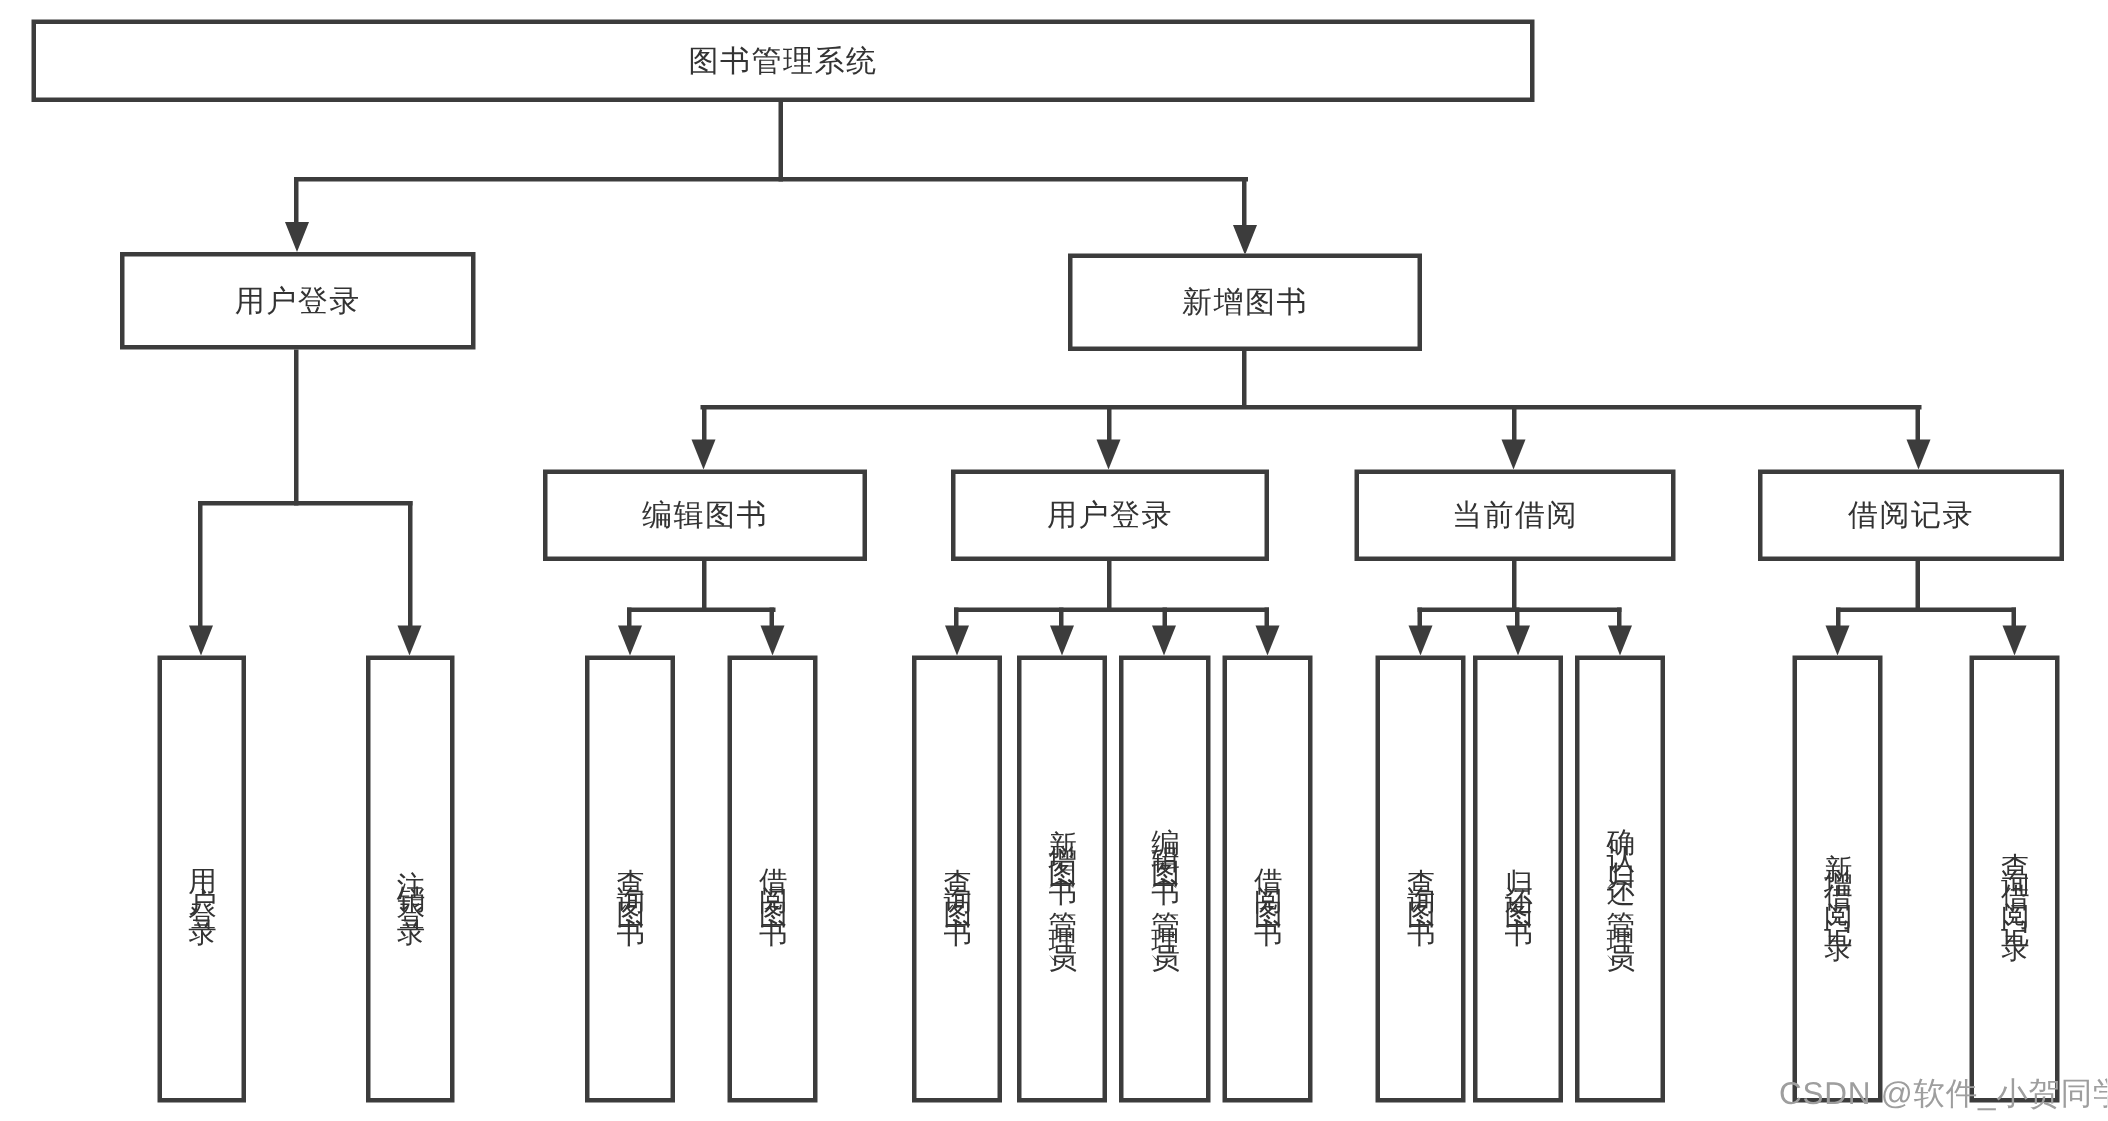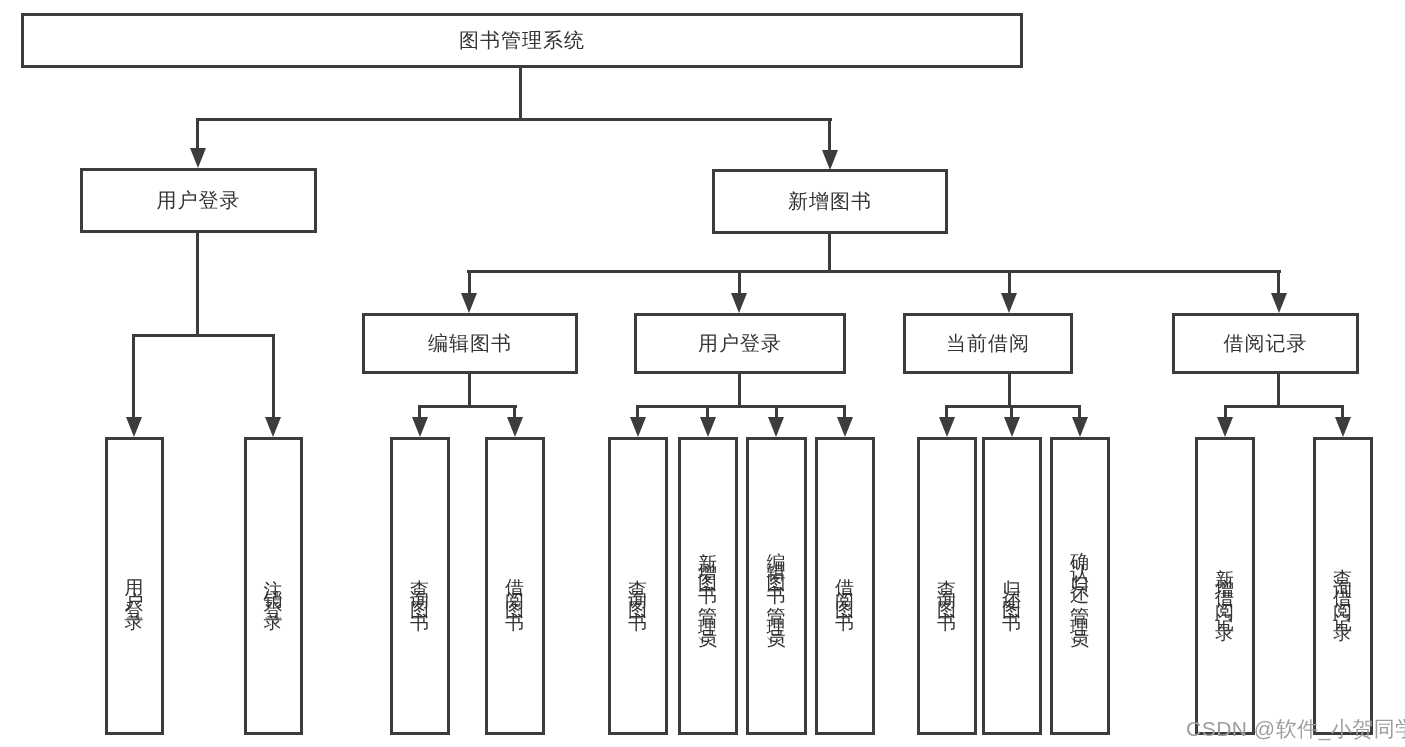--- a/index.html
+++ b/index.html
@@ -62,22 +62,22 @@
   <div class="arrow" style="left:461px;top:293px"></div>
   <div class="vl" style="left:738px;top:270px;height:24px"></div>
   <div class="arrow" style="left:731px;top:293px"></div>
   <div class="vl" style="left:1008px;top:270px;height:24px"></div>
   <div class="arrow" style="left:1001px;top:293px"></div>
   <div class="vl" style="left:1277px;top:270px;height:24px"></div>
   <div class="arrow" style="left:1271px;top:293px"></div>
 
   <div class="box" style="left:362px;top:313px;width:216px;height:61px">编辑图书</div>
   <div class="box" style="left:634px;top:313px;width:212px;height:61px">用户登录</div>
-  <div class="box" style="left:903px;top:313px;width:170px;height:61px">当前借阅</div>
-  <div class="box" style="left:1172px;top:313px;width:187px;height:61px">借阅记录</div>
+  <div class="box" style="left:903px;top:313px;width:214px;height:61px">当前借阅</div>
+  <div class="box" style="left:1172px;top:313px;width:204px;height:61px">借阅记录</div>
 
   <div class="vl" style="left:468px;top:374px;height:33px"></div>
   <div class="hl" style="left:418px;top:405px;width:99px"></div>
   <div class="vl" style="left:418px;top:405px;height:13px"></div>
   <div class="arrow" style="left:412px;top:417px"></div>
   <div class="vl" style="left:513px;top:405px;height:13px"></div>
   <div class="arrow" style="left:507px;top:417px"></div>
 
   <div class="vl" style="left:738px;top:374px;height:33px"></div>
   <div class="hl" style="left:636px;top:405px;width:210px"></div>

